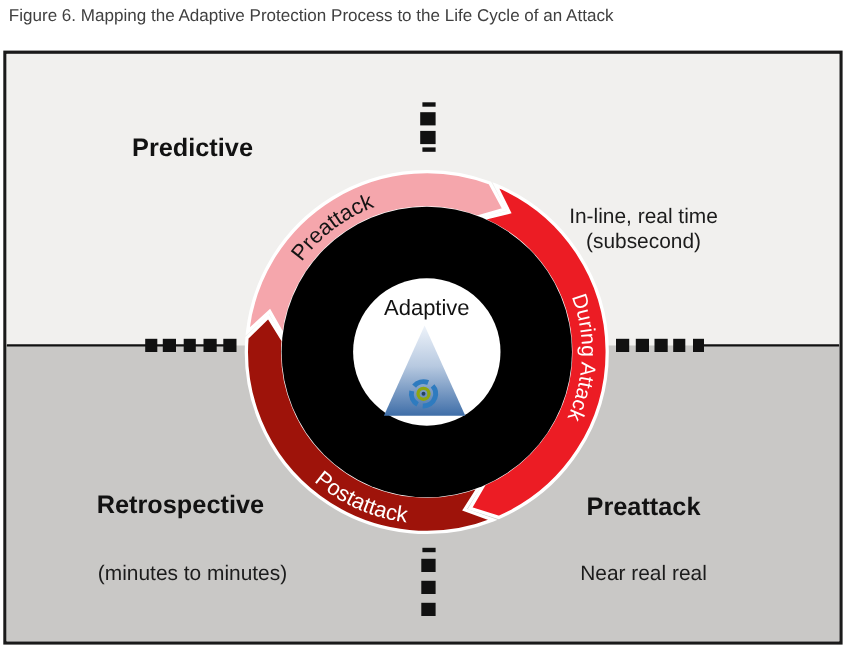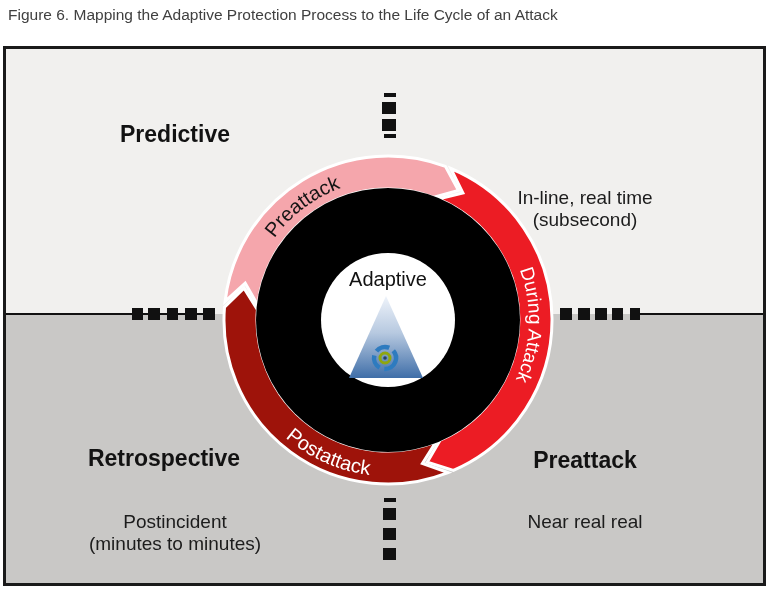--- a/index.html
+++ b/index.html
@@ -99,19 +99,18 @@
 
   <div class="q-label" style="left:39px;top:72px">Predictive</div>
   <div class="q-label" style="left:28px;top:396px">Retrospective</div>
   <div class="q-label" style="left:449px;top:398px">Preattack</div>
 
   <div class="q-sub" style="left:439px;top:114px">
     <span>In-line, real time</span>
     <span>(subsecond)</span>
   </div>
   <div class="q-sub" style="left:29px;top:438px">
-    <span>Postincident</span>
     <span>(minutes to minutes)</span>
   </div>
   <div class="q-sub" style="left:439px;top:438px">
     <span>Near real real</span>
   </div>
 </div>
 
 </body></html>

